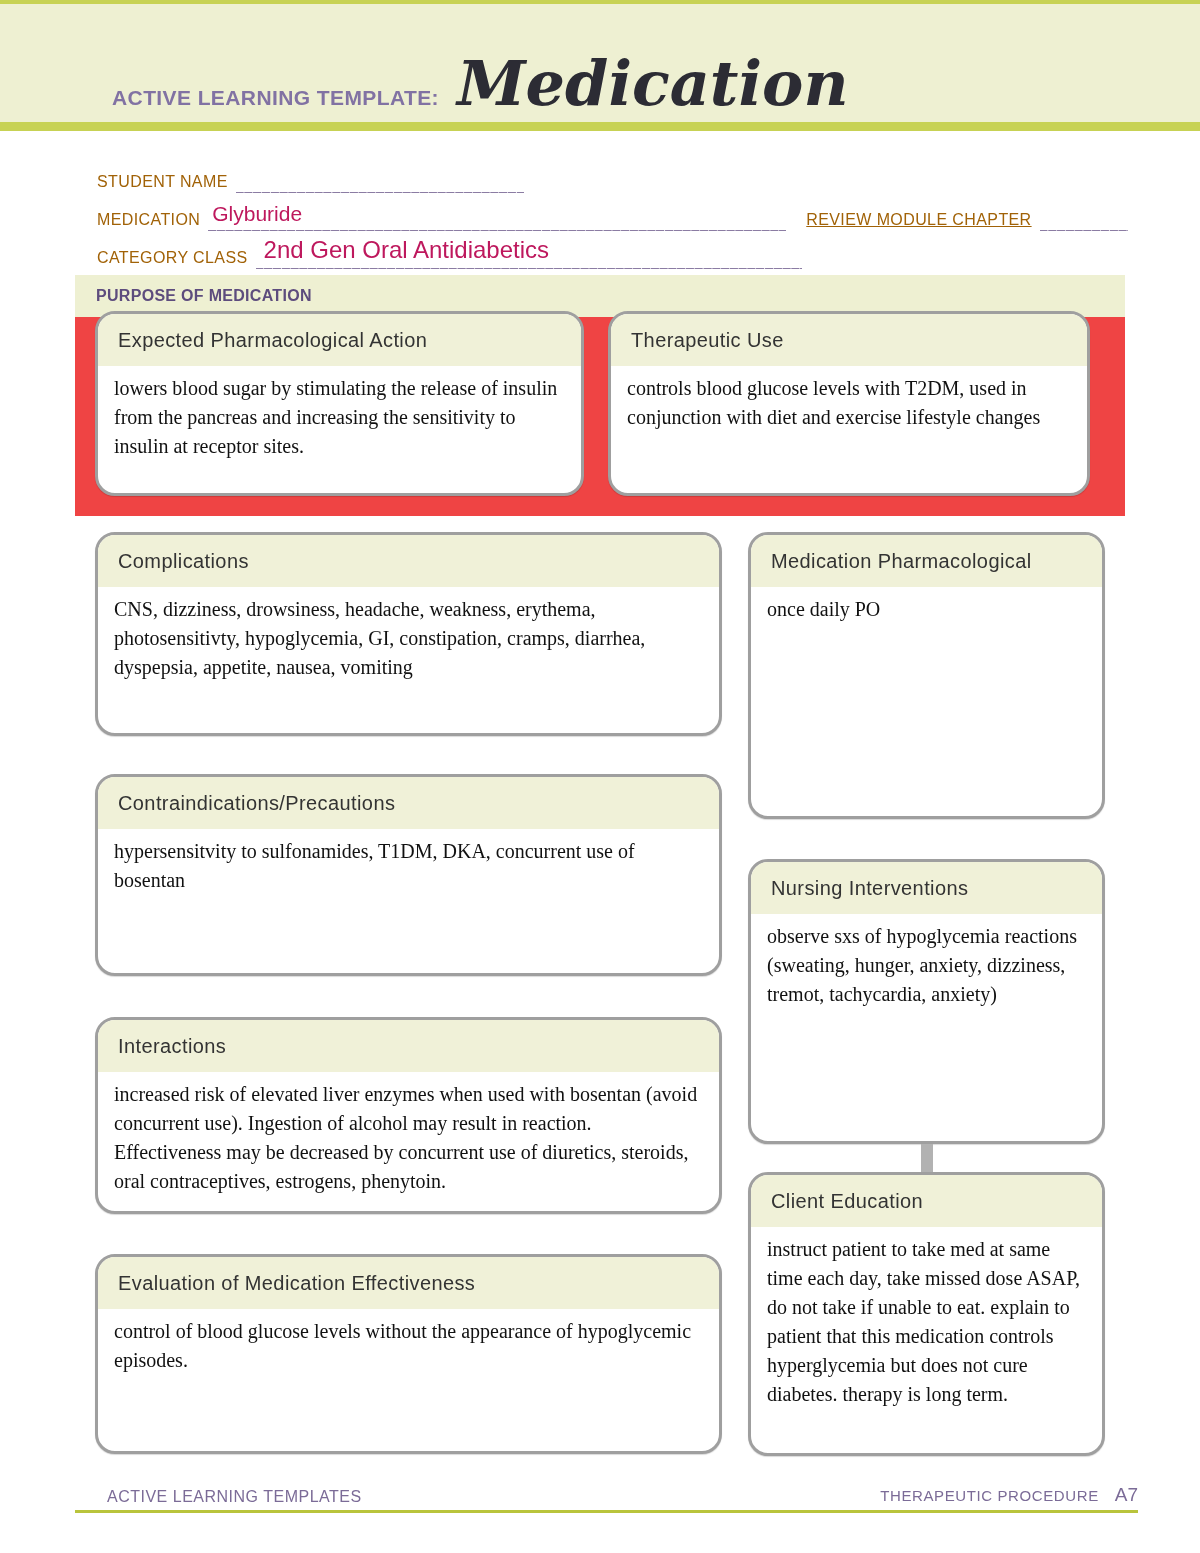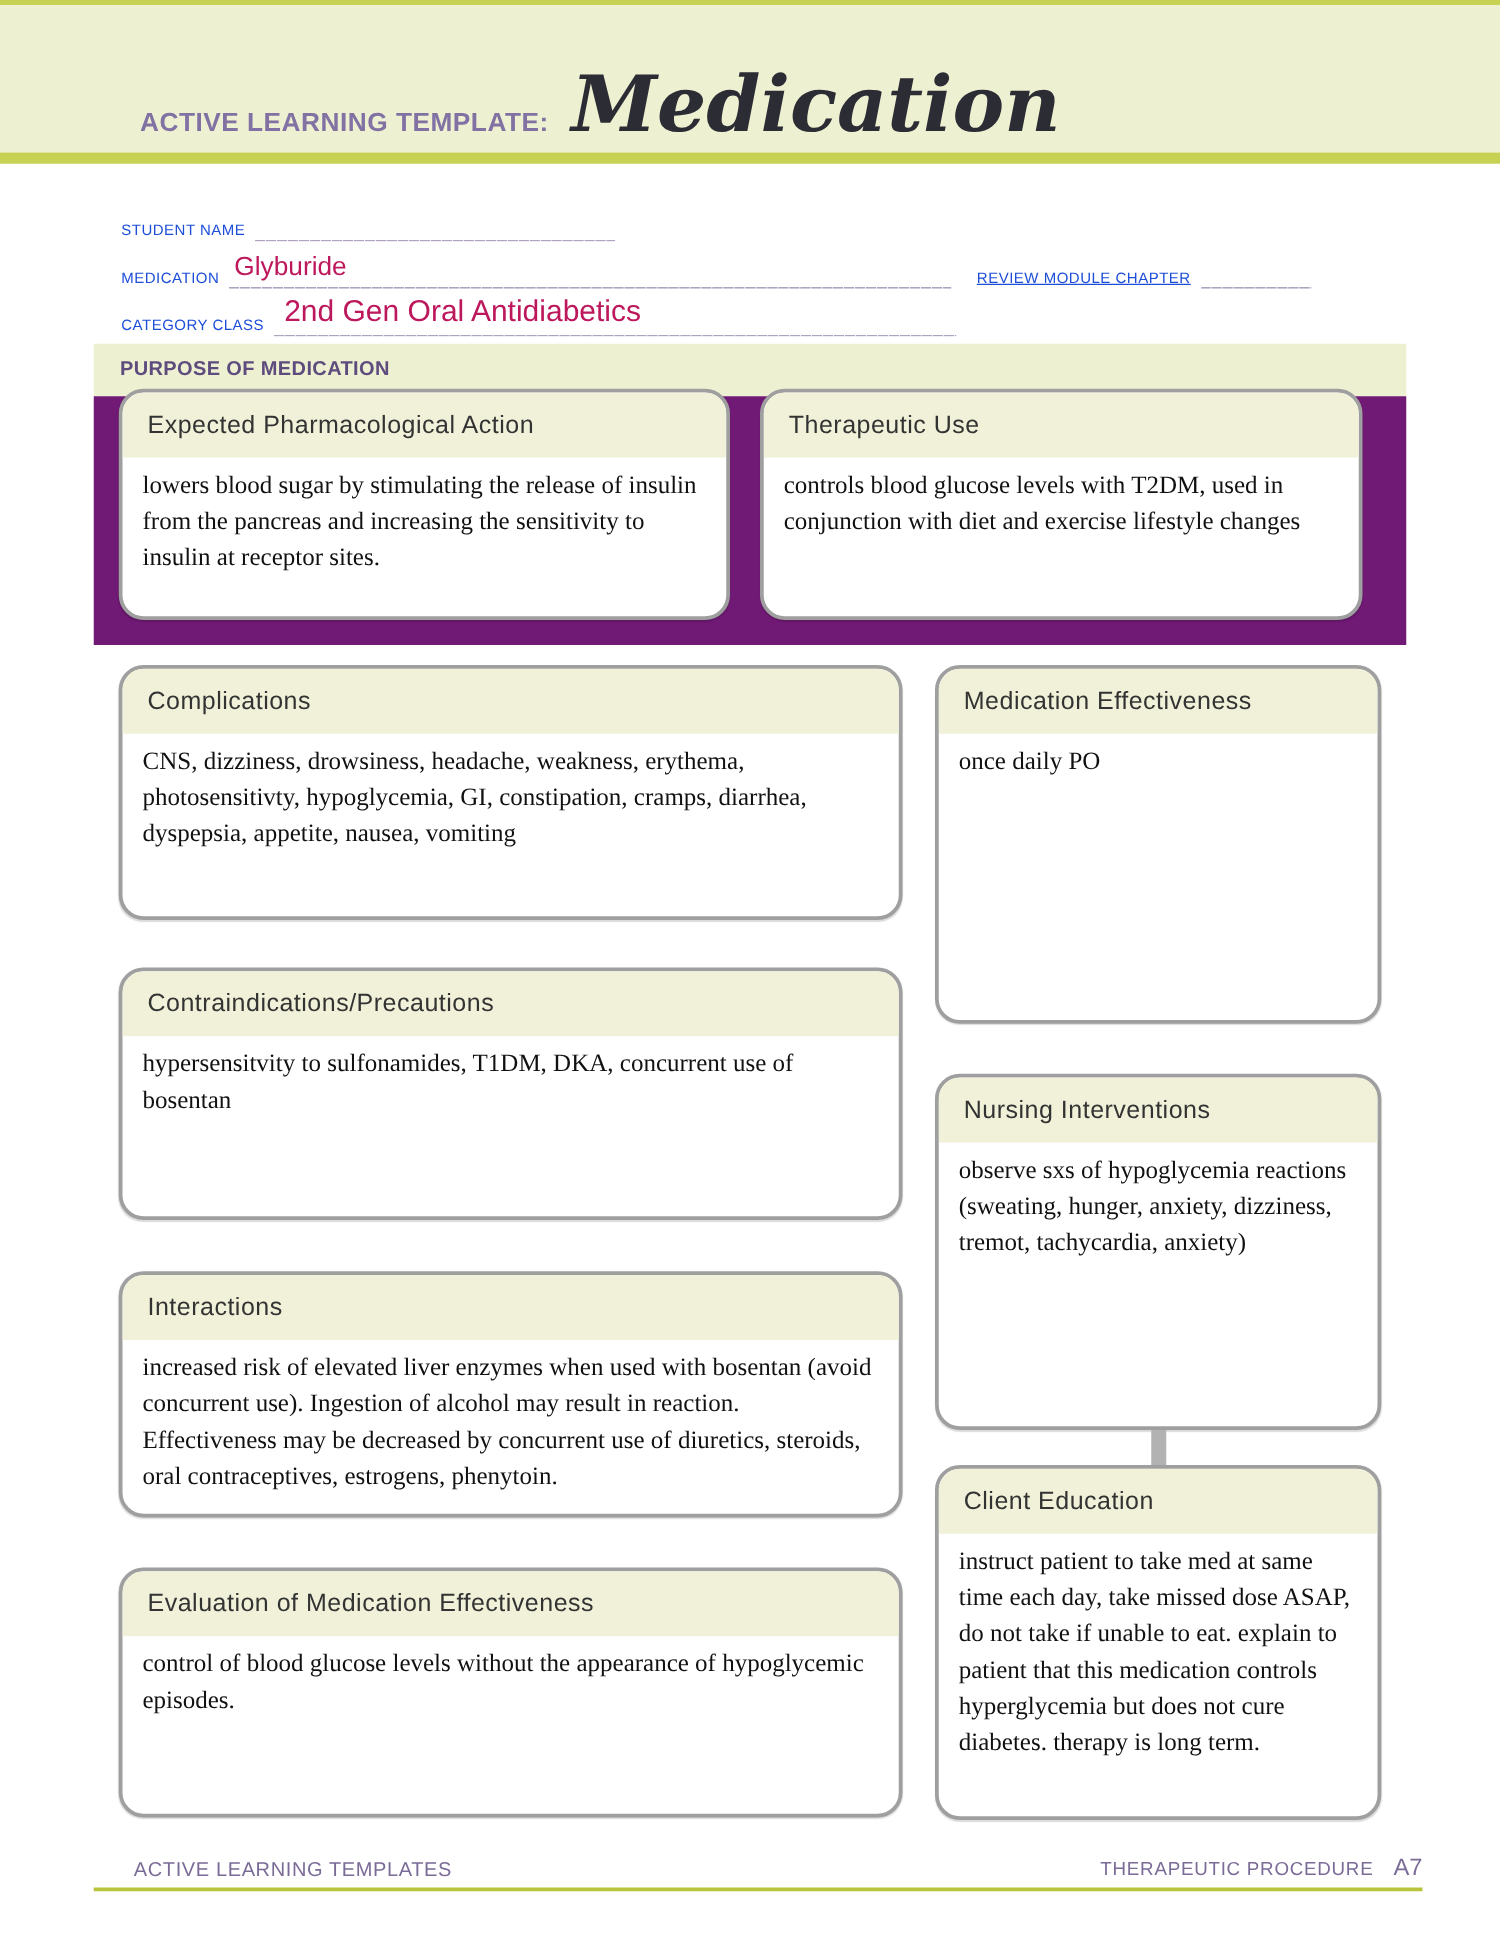--- a/index.html
+++ b/index.html
@@ -11,37 +11,37 @@
   .top-strip{height:4px;background:#c7d254;}
   .band{height:118px;background:#eef0d2;display:flex;align-items:baseline;padding-left:112px;box-sizing:border-box;}
   .band-inner{display:flex;align-items:baseline;margin-top:52px;}
   .band-label{font-size:21px;font-weight:bold;color:#8172a3;letter-spacing:.4px;}
   .band-title{font-family:"DejaVu Serif",serif;font-style:italic;font-weight:700;font-size:62px;color:#2c2c34;margin-left:18px;line-height:.9;}
   .band-bar{height:9px;background:#c7d254;}
 
   
   .fields{margin:30px 0 0 97px;}
   .field-row{display:flex;align-items:flex-end;height:32px;margin-bottom:6px;}
-  .flabel{font-size:12px;color:#1d4ed8;letter-spacing:.4px;white-space:nowrap;padding-bottom:2px;}
+  .flabel{font-size:16px;color:#a16207;letter-spacing:.4px;white-space:nowrap;padding-bottom:2px;}
   .fline{position:relative;display:inline-flex;align-items:flex-end;margin-left:8px;}
   .line-clip{display:inline-block;overflow:hidden;white-space:nowrap;color:#84749e;font-size:14px;letter-spacing:1px;}
   .w-student .line-clip{width:288px;}
   .w-med .line-clip{width:578px;}
   .w-review .line-clip{width:88px;}
   .w-cat .line-clip{width:546px;}
   .typed{position:absolute;bottom:5px;white-space:nowrap;color:#be185d;}
   .typed-med{left:4px;font-size:21px;}
   .typed-cat{left:8px;font-size:24px;}
   .review-label{margin-left:20px;text-decoration:underline;}
 
   
   .purpose{width:1050px;margin:2px auto 0;}
   .purpose-head{height:42px;background:#eef0d2;display:flex;align-items:center;padding-left:21px;box-sizing:border-box;}
   .purpose-head span{font-size:16px;font-weight:bold;color:#5d4c7d;letter-spacing:.3px;}
-  .purpose-body{background:#701a75;padding:0 20px 20px;display:flex;gap:24px;}
+  .purpose-body{background:#ef4444;padding:0 20px 20px;display:flex;gap:24px;}
   .purpose-body .card{margin-top:-6px;}
 
   
   .card{border:3px solid #9f9f9f;border-radius:20px;background:#ffffff;overflow:hidden;box-sizing:border-box;box-shadow:0 1px 1px rgba(0,0,0,.15);}
   .card-h{background:#f0f1d8;padding:13px 20px 12px;font-size:20px;color:#333333;letter-spacing:.4px;line-height:1.35;}
   .card-b{padding:8px 16px;font-family:"Liberation Serif",serif;font-size:20px;line-height:1.45;color:#111111;}
 
   .p-card-1{width:489px;height:185px;}
   .p-card-2{width:482px;height:185px;}
 
@@ -145,21 +145,21 @@
         <div class="card-b">increased risk of elevated liver enzymes when used with bosentan (avoid concurrent use). Ingestion of alcohol may result in reaction. Effectiveness may be decreased by concurrent use of diuretics, steroids, oral contraceptives, estrogens, phenytoin.</div>
       </div>
       <div class="card card-evaluation">
         <div class="card-h">Evaluation of Medication Effectiveness</div>
         <div class="card-b">control of blood glucose levels without the appearance of hypoglycemic episodes.</div>
       </div>
     </div>
 
     <div class="col-right">
       <div class="card card-medadmin">
-        <div class="card-h">Medication Effectiveness</div>
+        <div class="card-h">Medication Pharmacological</div>
         <div class="card-b">once daily PO</div>
       </div>
       <div class="card card-nursing">
         <div class="card-h">Nursing Interventions</div>
         <div class="card-b">observe sxs of hypoglycemia reactions (sweating, hunger, anxiety, dizziness, tremot, tachycardia, anxiety)</div>
       </div>
       <div class="connector"></div>
       <div class="card card-clienteducation">
         <div class="card-h">Client Education</div>
         <div class="card-b">instruct patient to take med at same time each day, take missed dose ASAP, do not take if unable to eat. explain to patient that this medication controls hyperglycemia but does not cure diabetes. therapy is long term.</div>

